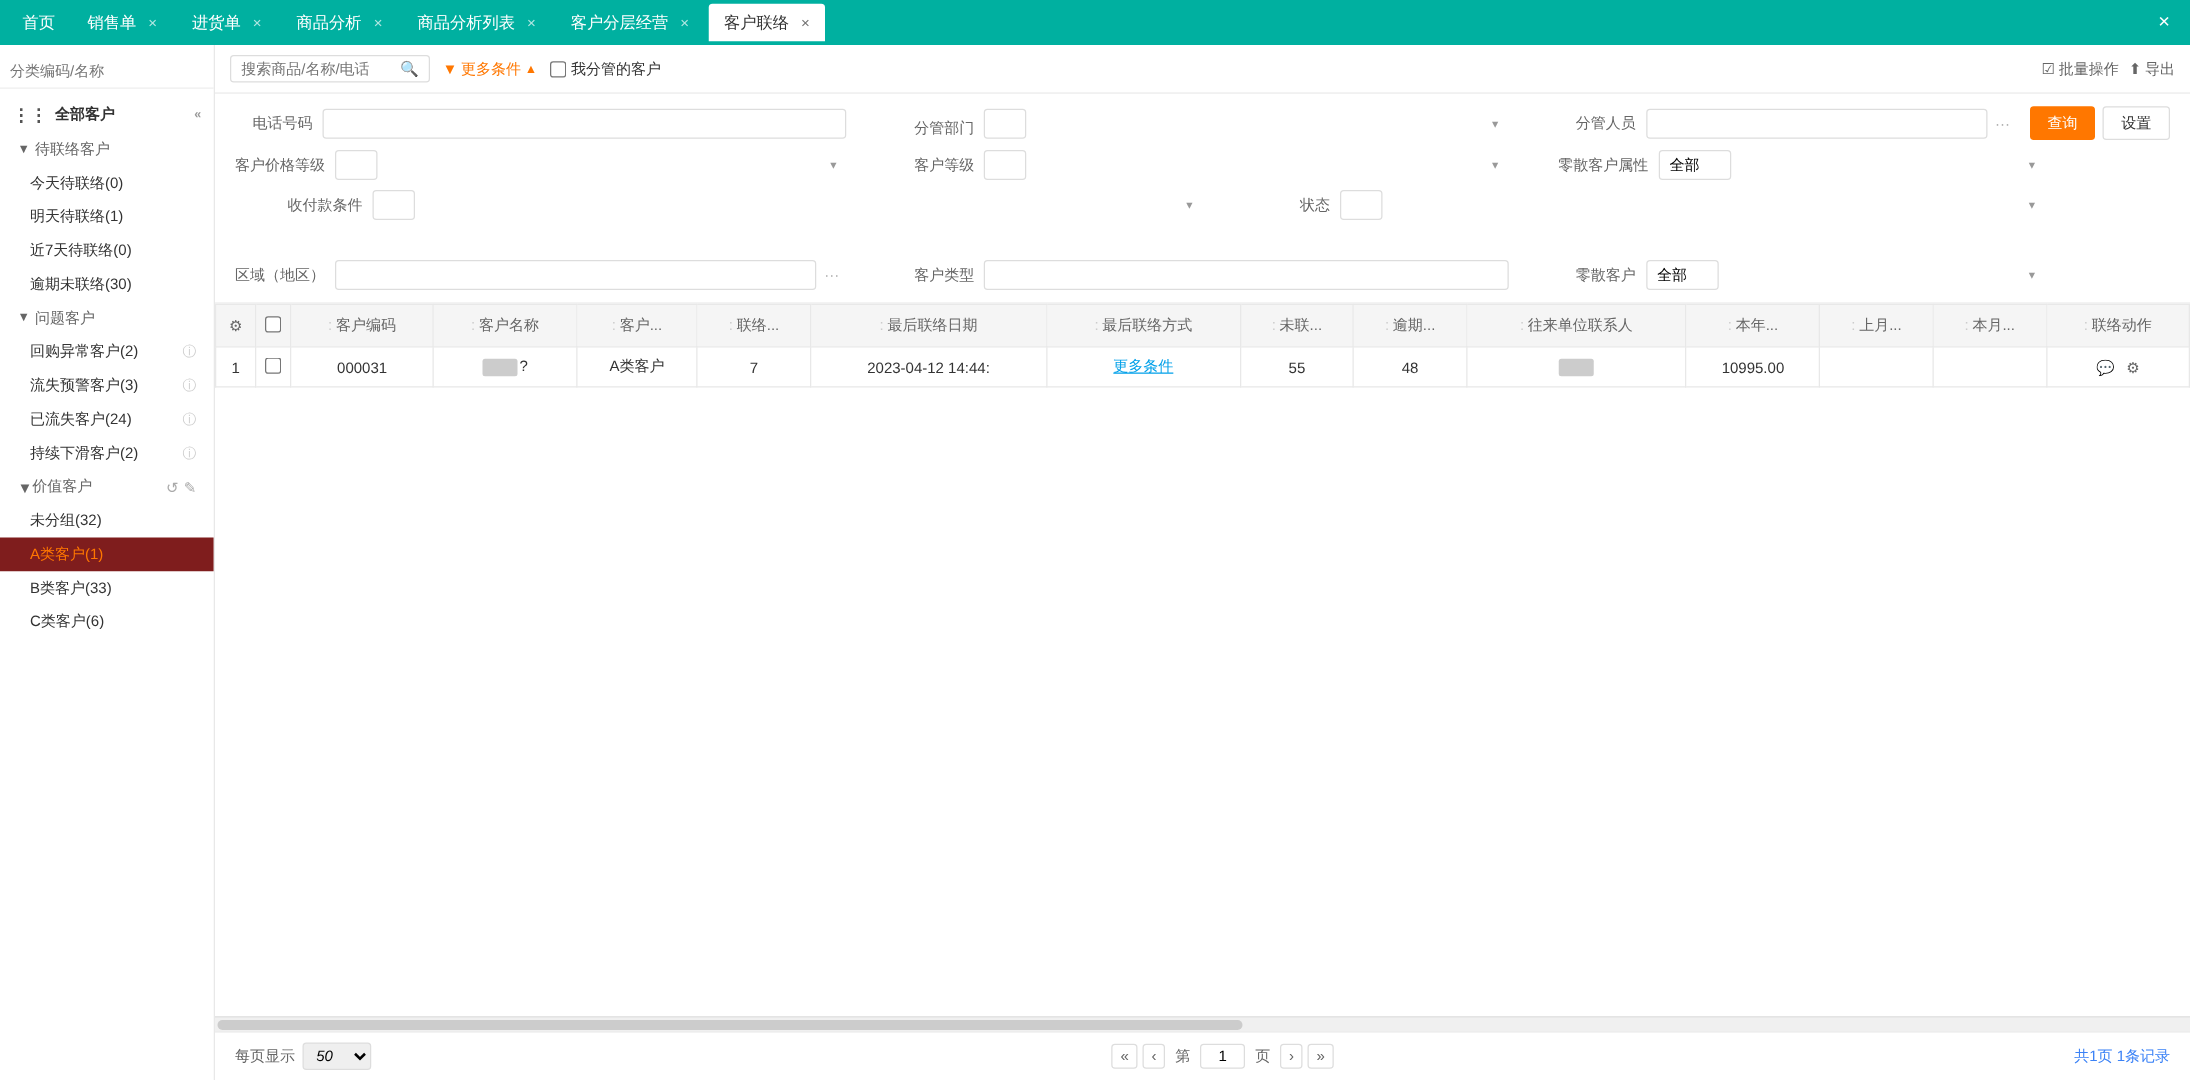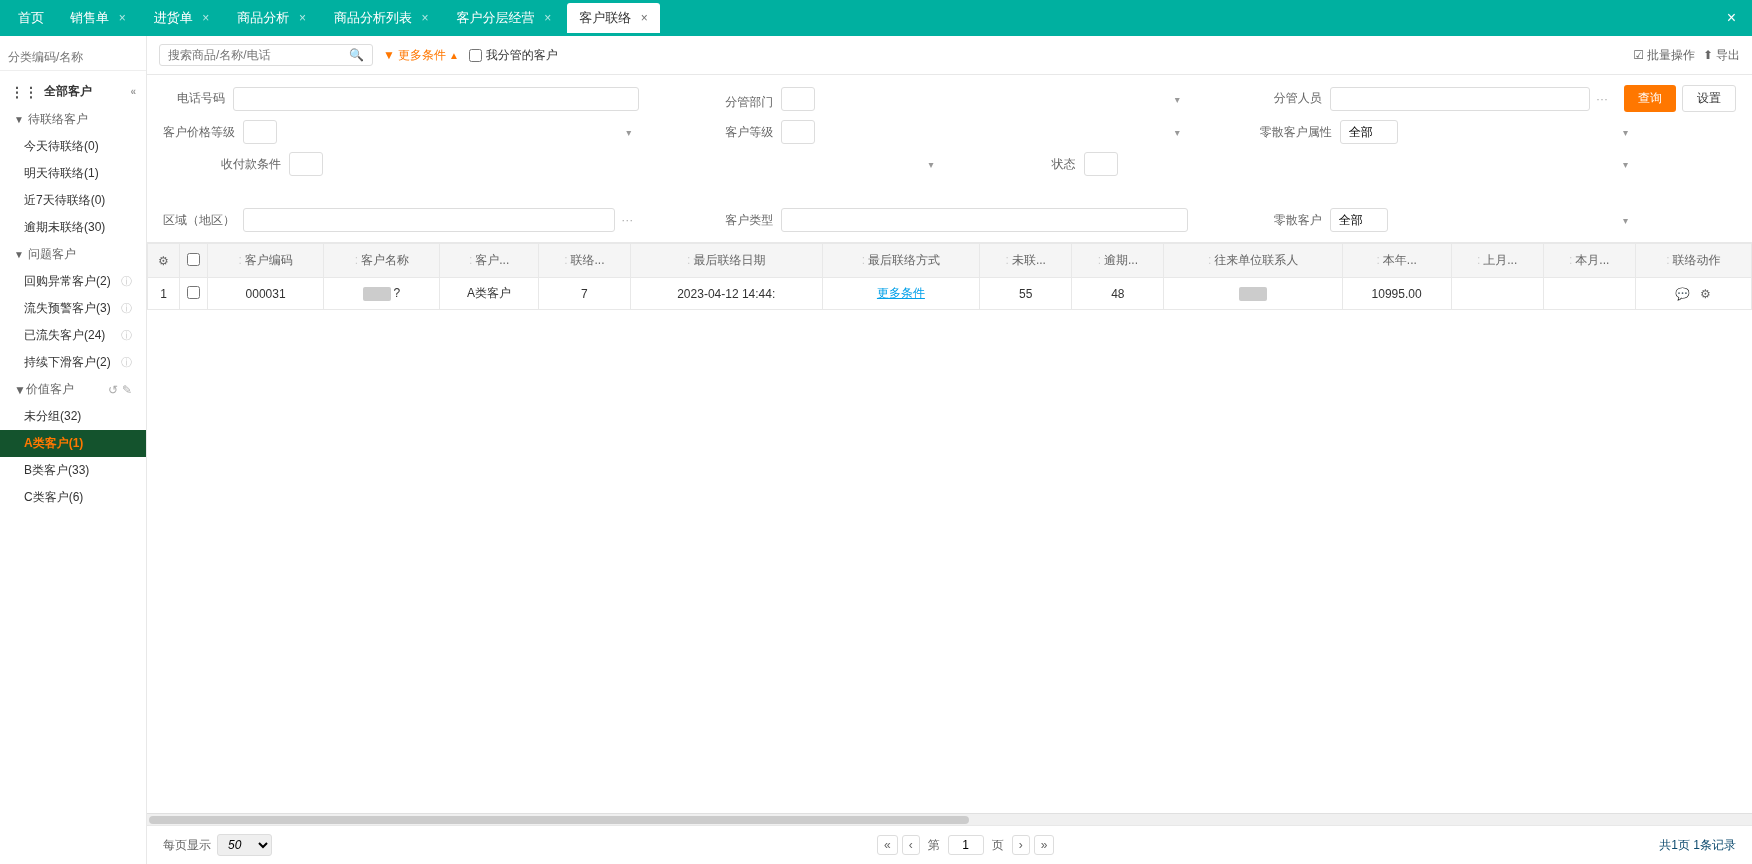--- a/index.html
+++ b/index.html
@@ -10,49 +10,49 @@
     .nav-tab { color: #fff; padding: 6px 12px; cursor: pointer; border-radius: 3px 3px 0 0; white-space: nowrap; font-size: 13px; }
     .nav-tab.active { background: #fff; color: #333; }
     .nav-tab .close { margin-left: 6px; opacity: 0.7; }
     .nav-home { color: #fff; font-size: 13px; padding: 6px 10px; cursor: pointer; }
     .nav-close-all { margin-left: auto; color: #fff; font-size: 16px; cursor: pointer; padding: 4px 8px; }
     
     
     .main-layout { display: flex; height: calc(864px - 36px); }
     
     
-    .sidebar { width: 147px; background: #fff; border-right: 1px solid #e8e8e8; overflow-y: auto; padding: 8px 0; flex-shrink: 0; }
+    .sidebar { width: 172px; background: #fff; border-right: 1px solid #e8e8e8; overflow-y: auto; padding: 8px 0; flex-shrink: 0; }
     .sidebar-search { padding: 6px 8px; display: flex; align-items: center; border-bottom: 1px solid #eee; margin-bottom: 6px; }
     .sidebar-search input { border: none; outline: none; font-size: 12px; flex: 1; color: #999; }
     .sidebar-section-title { display: flex; align-items: center; padding: 6px 10px; font-weight: bold; color: #333; font-size: 13px; cursor: pointer; }
     .sidebar-section-title .collapse-icon { margin-left: auto; color: #999; font-size: 10px; }
     .sidebar-group-title { display: flex; align-items: center; padding: 5px 14px; color: #666; font-size: 12px; cursor: pointer; }
     .sidebar-group-title .arrow { margin-right: 4px; font-size: 10px; color: #666; }
     .sidebar-item { padding: 5px 14px 5px 24px; color: #333; cursor: pointer; display: flex; align-items: center; justify-content: space-between; }
-    .sidebar-item.active { background: #14532d; color: #ff7700; font-weight: bold; }
+    .sidebar-item.active { background: #7f1d1d; color: #ff7700; }
     .sidebar-item .icon-info { color: #ccc; font-size: 11px; margin-left: 2px; }
     .sidebar-value-group { display: flex; align-items: center; padding: 5px 14px; color: #666; font-size: 12px; }
     .sidebar-value-group .icons { margin-left: auto; display: flex; gap: 4px; color: #aaa; }
     
     
     .content { flex: 1; display: flex; flex-direction: column; overflow: hidden; }
     
     
     .filter-bar { background: #fff; padding: 8px 12px; border-bottom: 1px solid #e8e8e8; display: flex; align-items: center; gap: 10px; }
-    .filter-search { display: flex; align-items: center; border: 1px solid #ddd; border-radius: 3px; padding: 3px 8px; width: 214px; }
+    .filter-search { display: flex; align-items: center; border: 1px solid #ddd; border-radius: 3px; padding: 3px 8px; width: 160px; }
     .filter-search input { border: none; outline: none; font-size: 12px; flex: 1; }
     .filter-more { color: #ff7700; cursor: pointer; display: flex; align-items: center; gap: 3px; font-size: 12px; }
     .filter-checkbox { display: flex; align-items: center; gap: 4px; color: #333; cursor: pointer; }
     .filter-actions { margin-left: auto; display: flex; gap: 8px; }
     .btn-bulk { color: #666; cursor: pointer; font-size: 12px; display: flex; align-items: center; gap: 3px; }
     .btn-export { color: #666; cursor: pointer; font-size: 12px; display: flex; align-items: center; gap: 3px; }
     
     
     .adv-filter { background: #fff; padding: 10px 16px; border-bottom: 1px solid #e8e8e8; }
-    .filter-row { display: flex; align-items: center; margin-bottom: 8px; gap: 16px; }
+    .filter-row { display: flex; align-items: center; margin-bottom: 8px; gap: 0; }
     .filter-field { display: flex; align-items: center; flex: 1; min-width: 0; }
     .filter-label { color: #666; white-space: nowrap; min-width: 70px; text-align: right; padding-right: 8px; }
     .filter-input { flex: 1; border: 1px solid #ddd; border-radius: 3px; padding: 4px 8px; font-size: 12px; outline: none; }
     .filter-select { flex: 1; border: 1px solid #ddd; border-radius: 3px; padding: 4px 24px 4px 8px; font-size: 12px; outline: none; appearance: none; background: #fff; position: relative; cursor: pointer; }
     .filter-select-wrap { flex: 1; position: relative; }
     .filter-select-wrap::after { content: '▾'; position: absolute; right: 8px; top: 50%; transform: translateY(-50%); color: #999; pointer-events: none; font-size: 10px; }
     .filter-dots { color: #aaa; padding: 0 6px; cursor: pointer; }
     
     
     .table-wrap { flex: 1; overflow: auto; background: #fff; margin: 0; }
@@ -65,21 +65,21 @@
     tbody td.link { color: #00a0e9; cursor: pointer; text-decoration: underline; }
     
     
     .pagination { background: #fff; border-top: 1px solid #e8e8e8; padding: 8px 16px; display: flex; align-items: center; gap: 6px; justify-content: center; }
     .pagination .per-page-label { color: #666; }
     .pagination select { border: 1px solid #ddd; padding: 2px 6px; border-radius: 3px; font-size: 12px; }
     .pagination .nav-btns { display: flex; align-items: center; gap: 4px; margin-left: auto; }
     .pagination .nav-btn { cursor: pointer; color: #666; padding: 2px 6px; border: 1px solid #ddd; border-radius: 3px; background: #fff; }
     .pagination .nav-btn:disabled { color: #ccc; cursor: default; }
     .pagination .page-input { border: 1px solid #ddd; width: 36px; text-align: center; padding: 2px 4px; border-radius: 3px; font-size: 12px; }
-    .pagination .total { color: #0c4a6e; margin-left: auto; }
+    .pagination .total { color: #3b82f6; margin-left: auto; }
     
     
     .scrollbar-track { height: 12px; background: #f0f0f0; border-top: 1px solid #e0e0e0; display: flex; align-items: center; padding: 0 2px; }
     .scrollbar-thumb { height: 8px; width: 820px; background: #ccc; border-radius: 4px; margin-left: 0; cursor: pointer; }
 
     .checkbox-cell { width: 28px; }
     .gear-cell { width: 32px; }
   </style>
 </head>
 <body>

